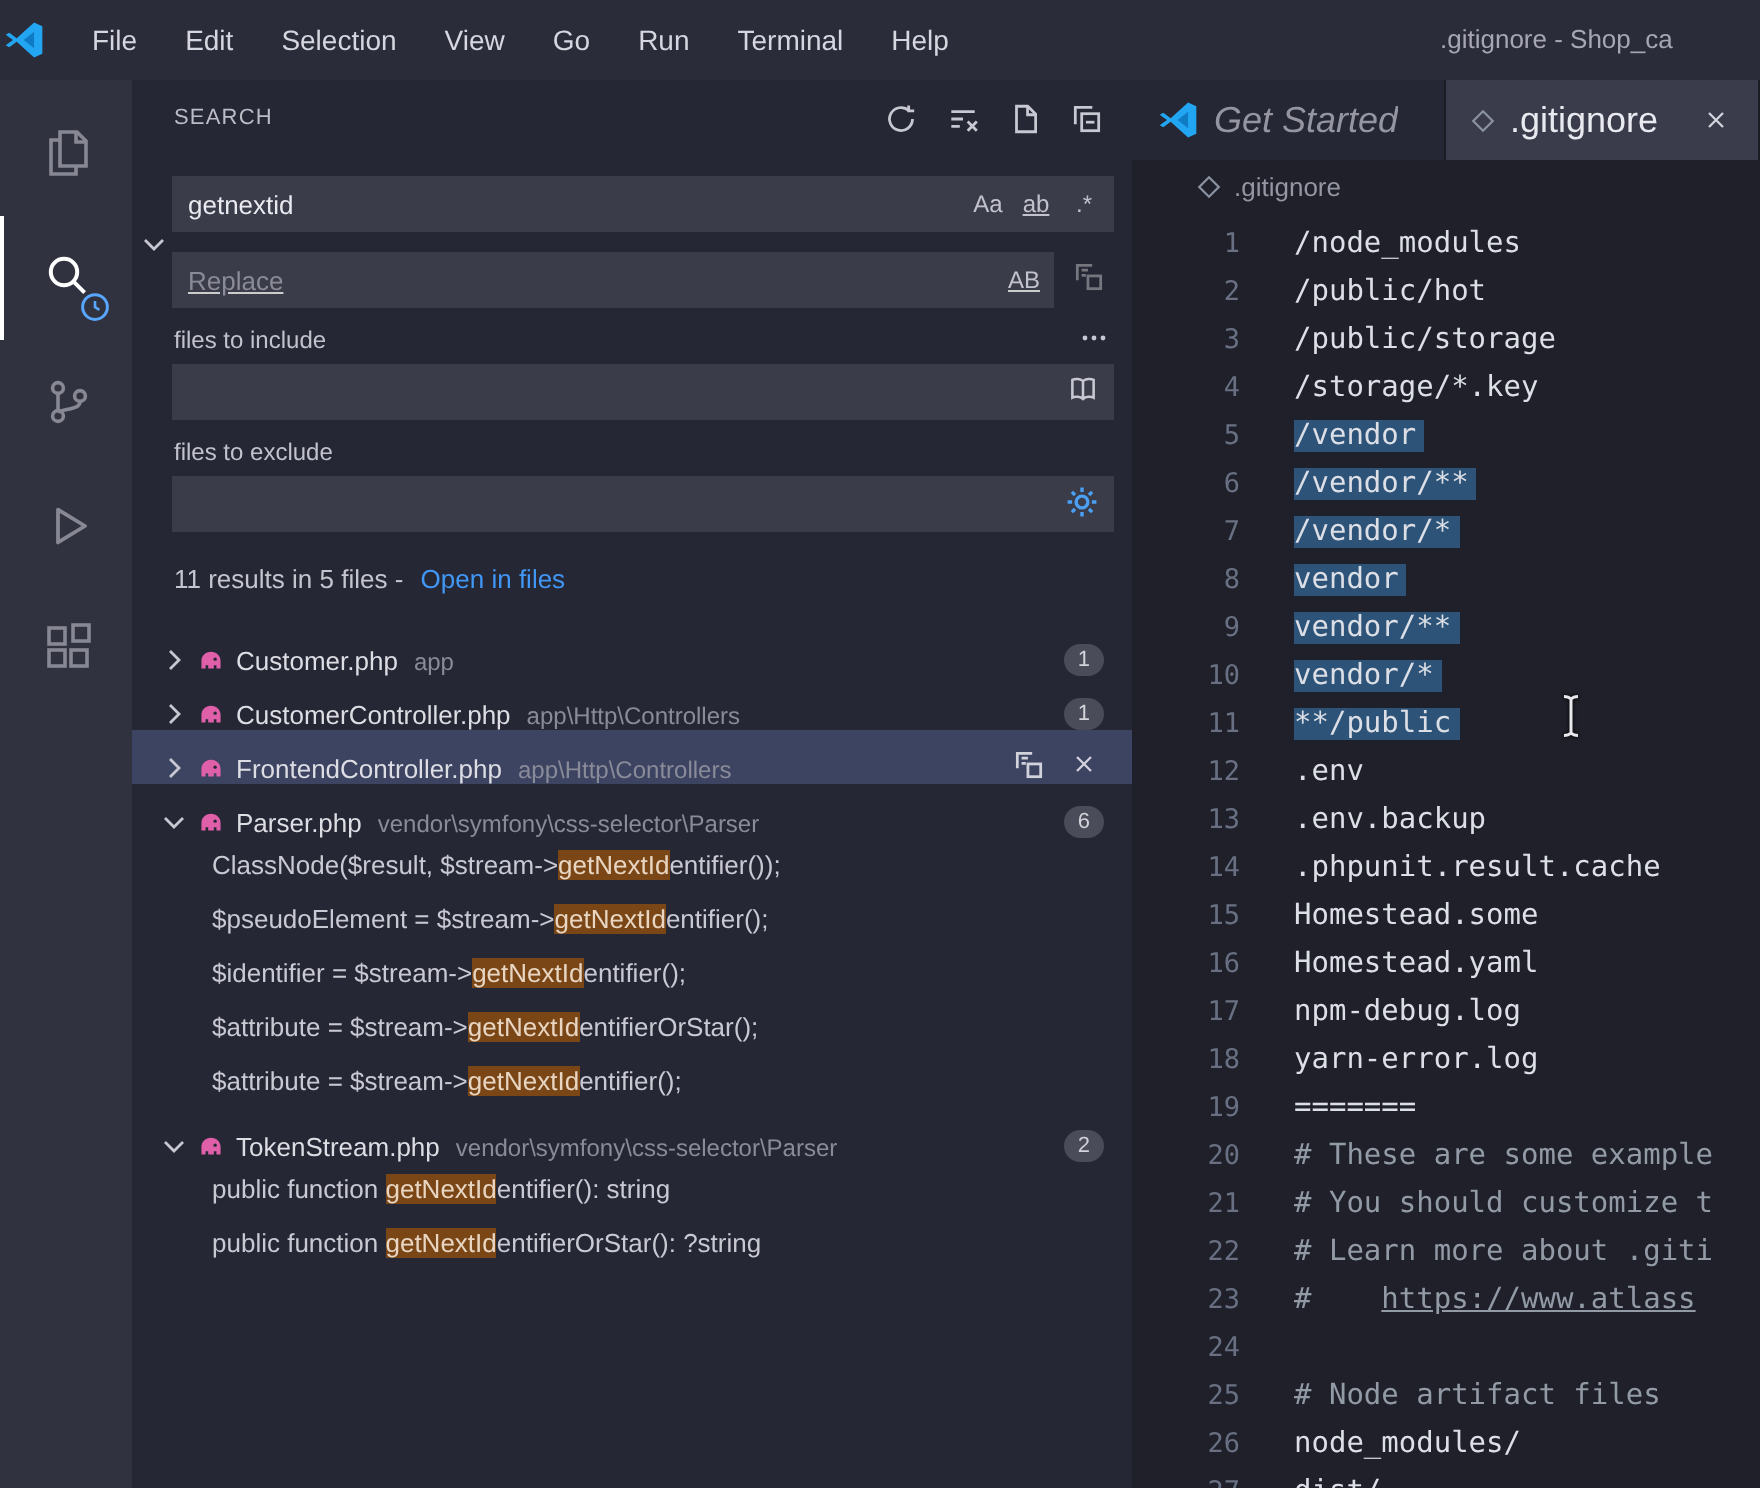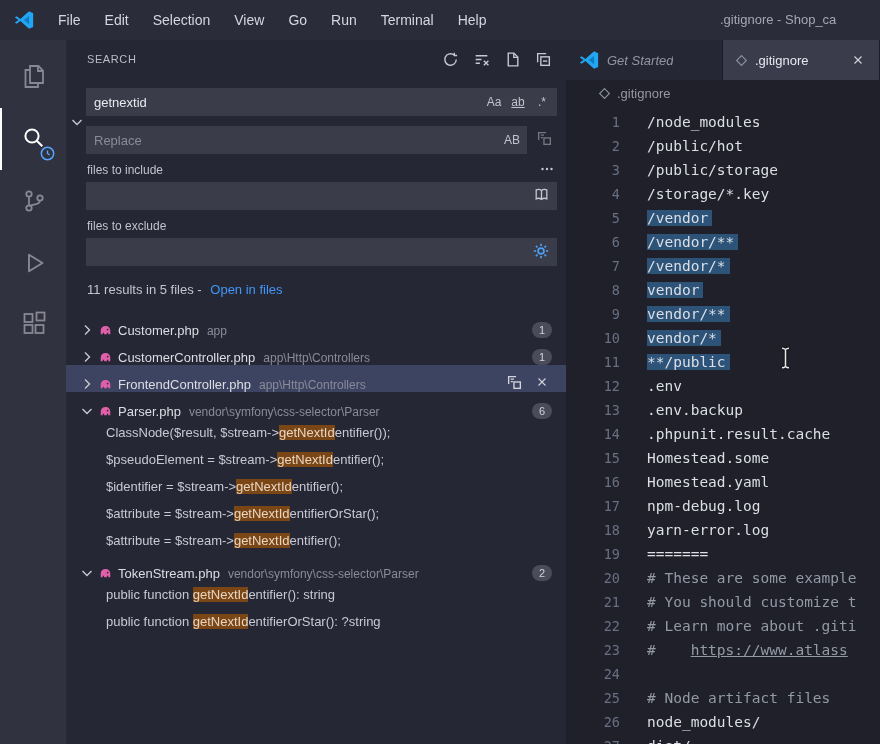--- a/index.html
+++ b/index.html
@@ -5,21 +5,21 @@
   * { box-sizing: border-box; margin: 0; padding: 0; }
   html,body { width:880px; height:744px; overflow:hidden; }
   body {
     background:#1f2029;
     font-family:"Liberation Sans", sans-serif;
     color:#cccccc;
     position:relative;
     font-size:13px;
   }
   
-  .titlebar{height:40px;background:#2b2c3a;display:flex;align-items:center;padding-left:12px;position:relative;flex-shrink:0;}
+  .titlebar{height:40px;background:#2b2c3a;display:flex;align-items:center;position:relative;flex-shrink:0;}
   .logo{width:24px;height:24px;display:flex;align-items:center;justify-content:center;margin-right:10px;}
   .menus{display:flex;align-items:center;}
   .menu-item{padding:0 12px;font-size:14px;color:#d6d6e0;height:40px;line-height:40px;cursor:default;}
   .window-title{position:absolute;right:0;top:0;width:160px;height:40px;line-height:40px;font-size:13px;color:#a6a6b4;white-space:nowrap;overflow:hidden;}
   
   .main{display:flex;height:704px;}
   
   .activitybar{width:66px;background:#31323f;display:flex;flex-direction:column;padding-top:6px;flex-shrink:0;}
   .ab-item{height:62px;display:flex;align-items:center;justify-content:center;position:relative;color:#888894;border-left:2px solid transparent;cursor:pointer;}
   .ab-item.active{color:#ffffff;border-left:2px solid #ffffff;}
@@ -34,21 +34,21 @@
   .search-area{display:flex;padding:10px 9px 0 2px;flex-shrink:0;}
   .twistie{width:18px;display:flex;justify-content:center;align-items:flex-start;padding-top:26px;color:#c8c8d2;cursor:pointer;}
   .fields{flex:1;min-width:0;}
   .input-wrap{background:#3b3c49;height:28px;display:flex;align-items:center;padding:0 4px 0 8px;}
   .text-input{flex:1;min-width:0;background:transparent;border:none;outline:none;color:#e9e9f0;font-size:13px;font-family:"Liberation Sans",sans-serif;height:100%;}
   .text-input::placeholder{color:#8b8b97;}
   .opts{display:flex;align-items:flex-start;}
   .opt{min-width:22px;height:20px;display:flex;align-items:center;justify-content:center;font-size:12px;color:#c2c2cc;border-radius:3px;margin-left:2px;cursor:pointer;}
   .opt.u{text-decoration:underline;}
   .search-wrap{margin-bottom:10px;}
-  .replace-row{display:flex;align-items:center;margin-bottom:2px;}
+  .replace-row{display:flex;align-items:center;margin-bottom:2px;text-decoration:underline;}
   .replace-wrap{flex:1;min-width:0;}
   .ext-btn{width:26px;height:26px;display:flex;align-items:center;justify-content:center;color:#76767f;margin-left:4px;cursor:pointer;}
   .label-row{display:flex;align-items:center;margin:8px 0 4px 1px;height:16px;}
   .files-label{font-size:12px;color:#c2c2cc;}
   .more-btn{margin-left:auto;width:20px;height:18px;display:flex;align-items:center;justify-content:center;color:#c8c8d2;cursor:pointer;}
   .inc-icon{width:24px;height:24px;display:flex;align-items:center;justify-content:center;color:#c8c8d2;cursor:pointer;}
   .gear-slot{color:#4ba0f4;}
   .results-summary{padding:16px 10px 8px 21px;color:#c5c5cf;font-size:13px;white-space:nowrap;}
   .link{color:#4097f5;cursor:pointer;margin-left:5px;}
   
@@ -61,21 +61,21 @@
   .fpath{color:#8a8b99;font-size:12px;margin-left:8px;white-space:nowrap;overflow:hidden;text-overflow:ellipsis;}
   .badge{margin-left:auto;background:#4b4c59;color:#d2d2da;border-radius:10px;font-size:11px;padding:2px 7px;flex-shrink:0;}
   .actions{margin-left:auto;display:flex;gap:8px;flex-shrink:0;}
   .act-btn{width:20px;height:20px;display:flex;align-items:center;justify-content:center;color:#d2d2da;cursor:pointer;}
   .mrow{height:27px;display:flex;align-items:center;padding:0 10px 0 40px;cursor:pointer;}
   .mtext{white-space:nowrap;overflow:hidden;color:#c9c9d3;font-size:13px;}
   .hl{background:#7a4616;color:#e8d6c2;}
   
   .editor{flex:1;min-width:0;background:#1f2029;display:flex;flex-direction:column;}
   .tabs{height:40px;background:#21222c;display:flex;flex-shrink:0;}
-  .tab{flex:1;display:flex;align-items:center;gap:7px;padding:0 12px;background:#262734;border-right:1px solid #1b1c24;color:#9595a2;font-size:13px;cursor:pointer;min-width:0;}
+  .tab{flex:1;display:flex;align-items:center;gap:7px;padding:0 12px;background:#262734;border-right:1px solid #1b1c24;color:#9595a2;font-size:18px;cursor:pointer;min-width:0;}
   .tab.active{background:#3a3b4b;color:#e9e9f0;}
   .tab-label{white-space:nowrap;overflow:hidden;}
   .tab-label.italic{font-style:italic;}
   .tab-icon{display:flex;flex-shrink:0;color:#8a91a0;}
   .tab-close{margin-left:auto;width:18px;height:18px;display:flex;align-items:center;justify-content:center;color:#d5d5de;cursor:pointer;flex-shrink:0;}
   .breadcrumb{height:26px;display:flex;align-items:center;gap:6px;padding-left:32px;font-size:13px;color:#9596a3;flex-shrink:0;}
   .bc-icon{display:flex;color:#8a91a0;}
   .code{flex:1;overflow:hidden;font-family:"DejaVu Sans Mono","Liberation Mono",monospace;font-size:14.5px;line-height:24px;color:#dcdfe5;padding-top:4px;}
   .cline{display:flex;height:24px;}
   .ln{width:54px;text-align:right;color:#697083;flex-shrink:0;font-size:13.5px;}

